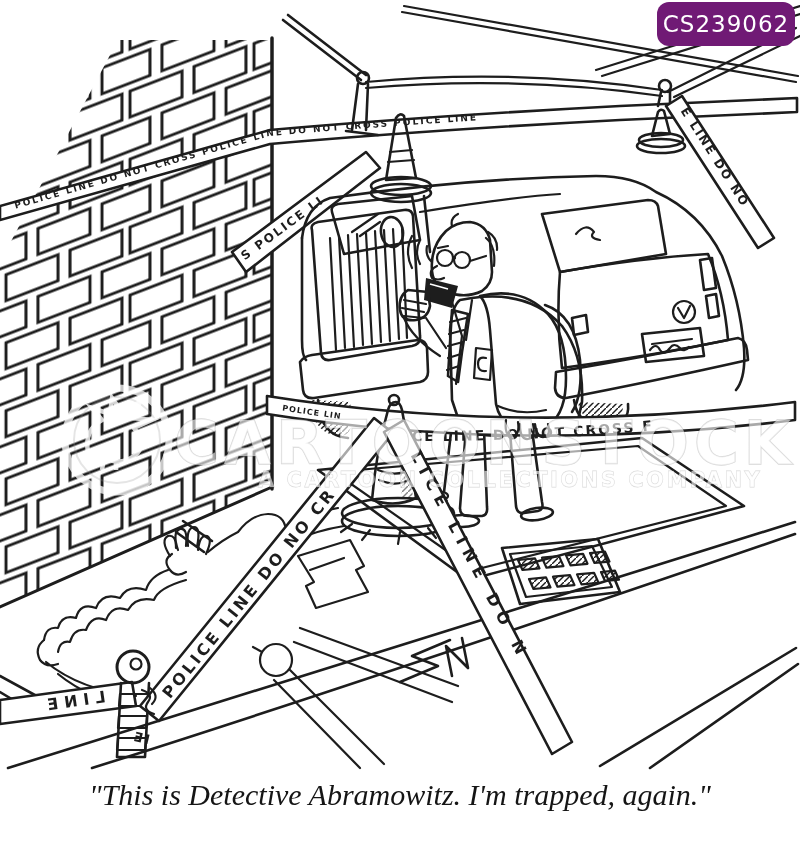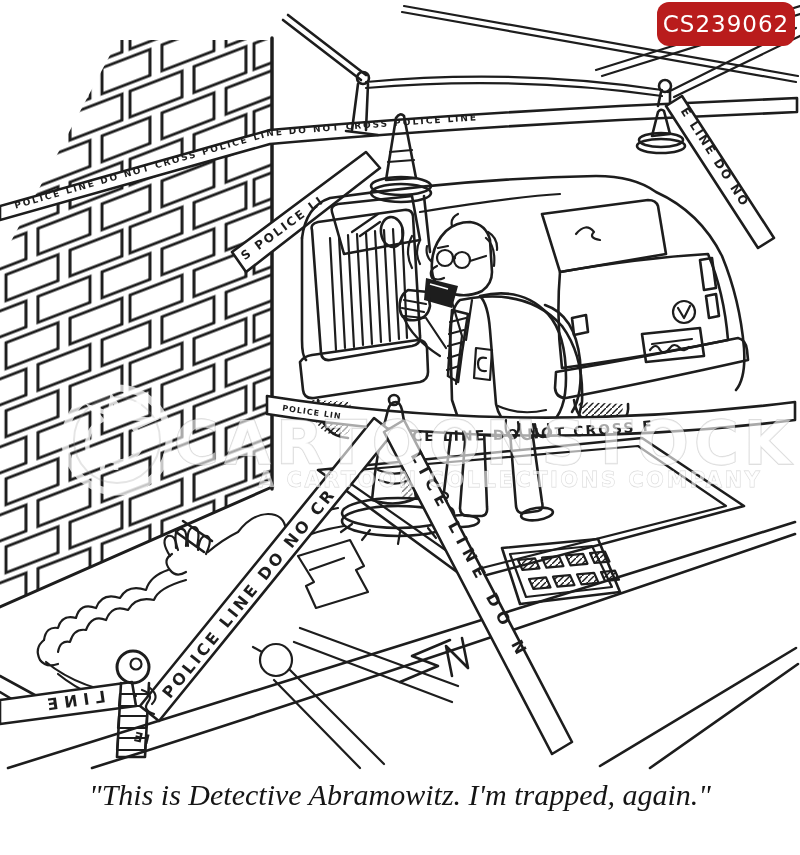--- a/index.html
+++ b/index.html
@@ -1,19 +1,19 @@
 <!DOCTYPE html>
 <html><head>
 <meta charset="utf-8">
 <style>
   html,body{margin:0;padding:0;background:#ffffff;}
   .stage{position:relative;width:800px;height:855px;background:#ffffff;overflow:hidden;
          font-family:"Liberation Sans",sans-serif;}
   .art{position:absolute;left:0;top:0;}
-  .id-badge{position:absolute;left:657px;top:2px;width:138px;height:44px;background:#b91c1c;
+  .id-badge{position:absolute;left:657px;top:2px;width:138px;height:44px;background:#701a75;
             border-radius:12px;display:flex;align-items:center;justify-content:center;
             color:#ffffff;font-size:23px;letter-spacing:1px;font-family:"DejaVu Sans",sans-serif;}
   .caption{position:absolute;left:0;right:0;top:778px;text-align:center;color:#151515;
            font-family:"Liberation Serif",serif;font-style:italic;font-size:30px;}
   .ink{stroke:#1d1d1d;fill:none;stroke-linecap:round;stroke-linejoin:round;}
   .w2{stroke-width:2.2;} .w25{stroke-width:2.6;} .w3{stroke-width:3;} .w35{stroke-width:3.5;}
   .band{fill:#ffffff;stroke:#1d1d1d;stroke-width:2.6;stroke-linejoin:round;}
   .tape-text{fill:#1d1d1d;font-family:"DejaVu Sans",sans-serif;font-weight:bold;}
   .wm{font-family:"DejaVu Sans",sans-serif;font-weight:bold;fill:rgba(255,255,255,0.62);
       stroke:rgba(120,120,120,0.30);paint-order:stroke fill;}

